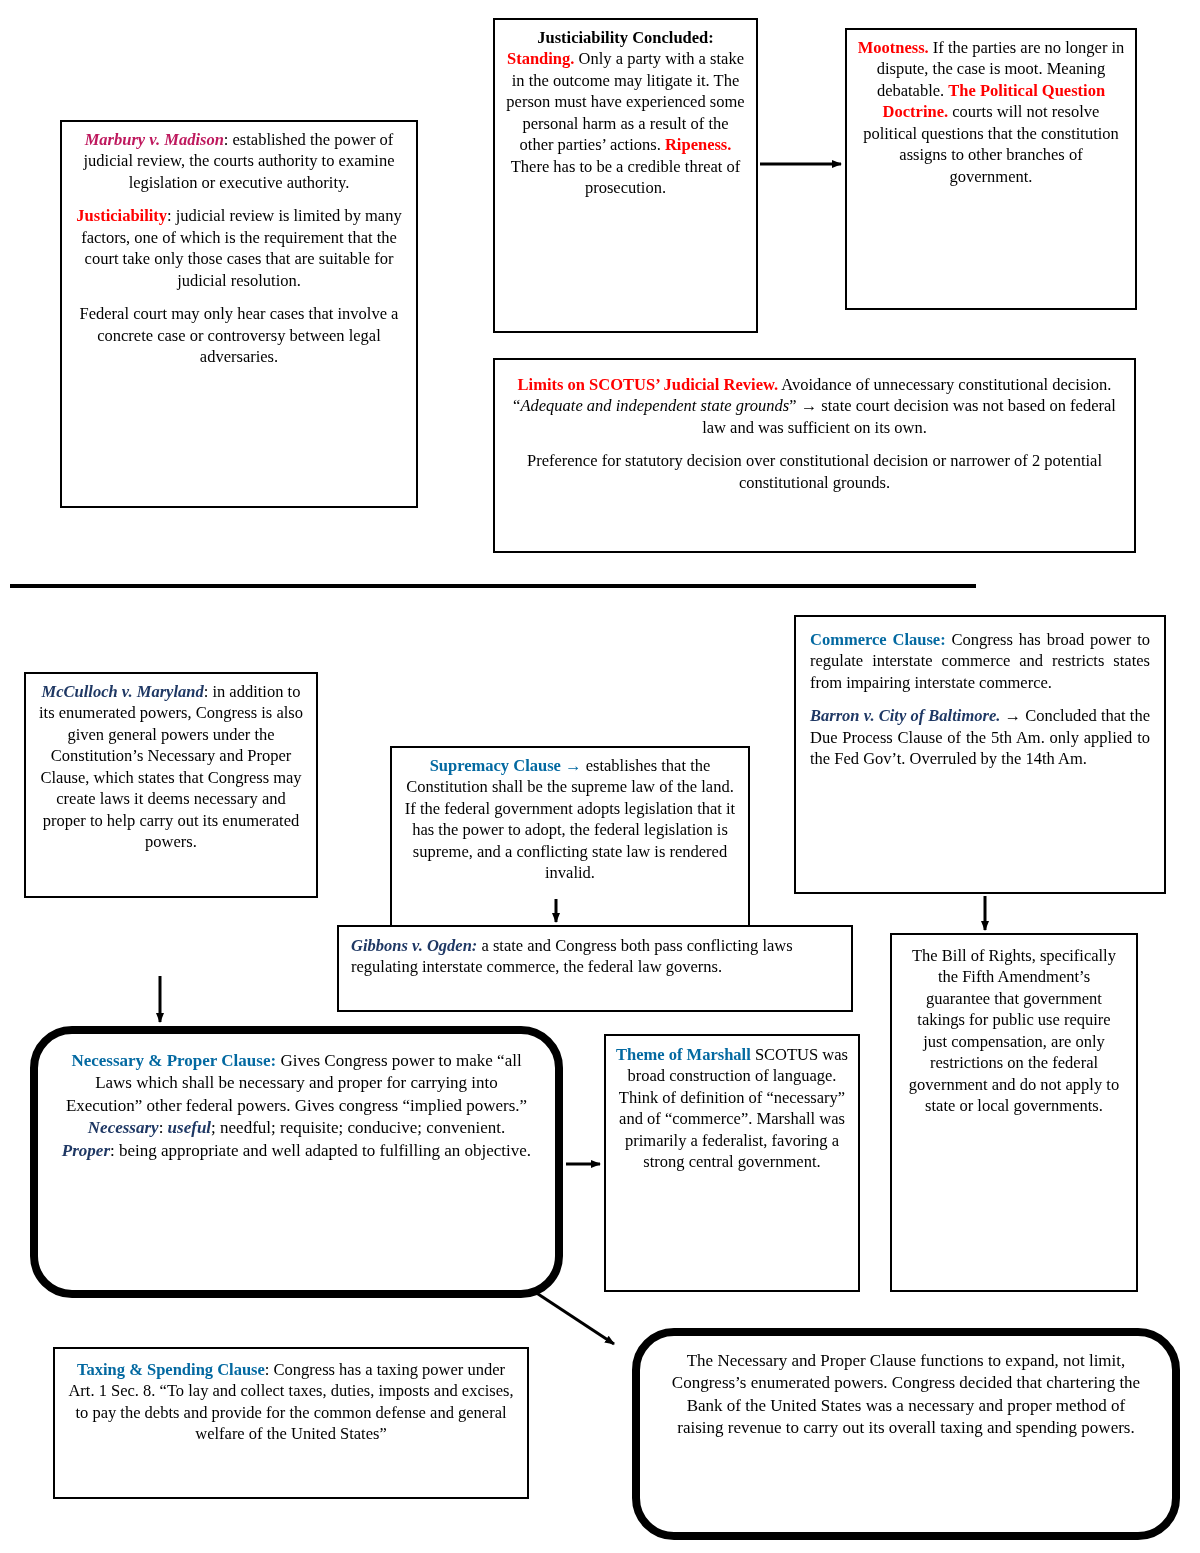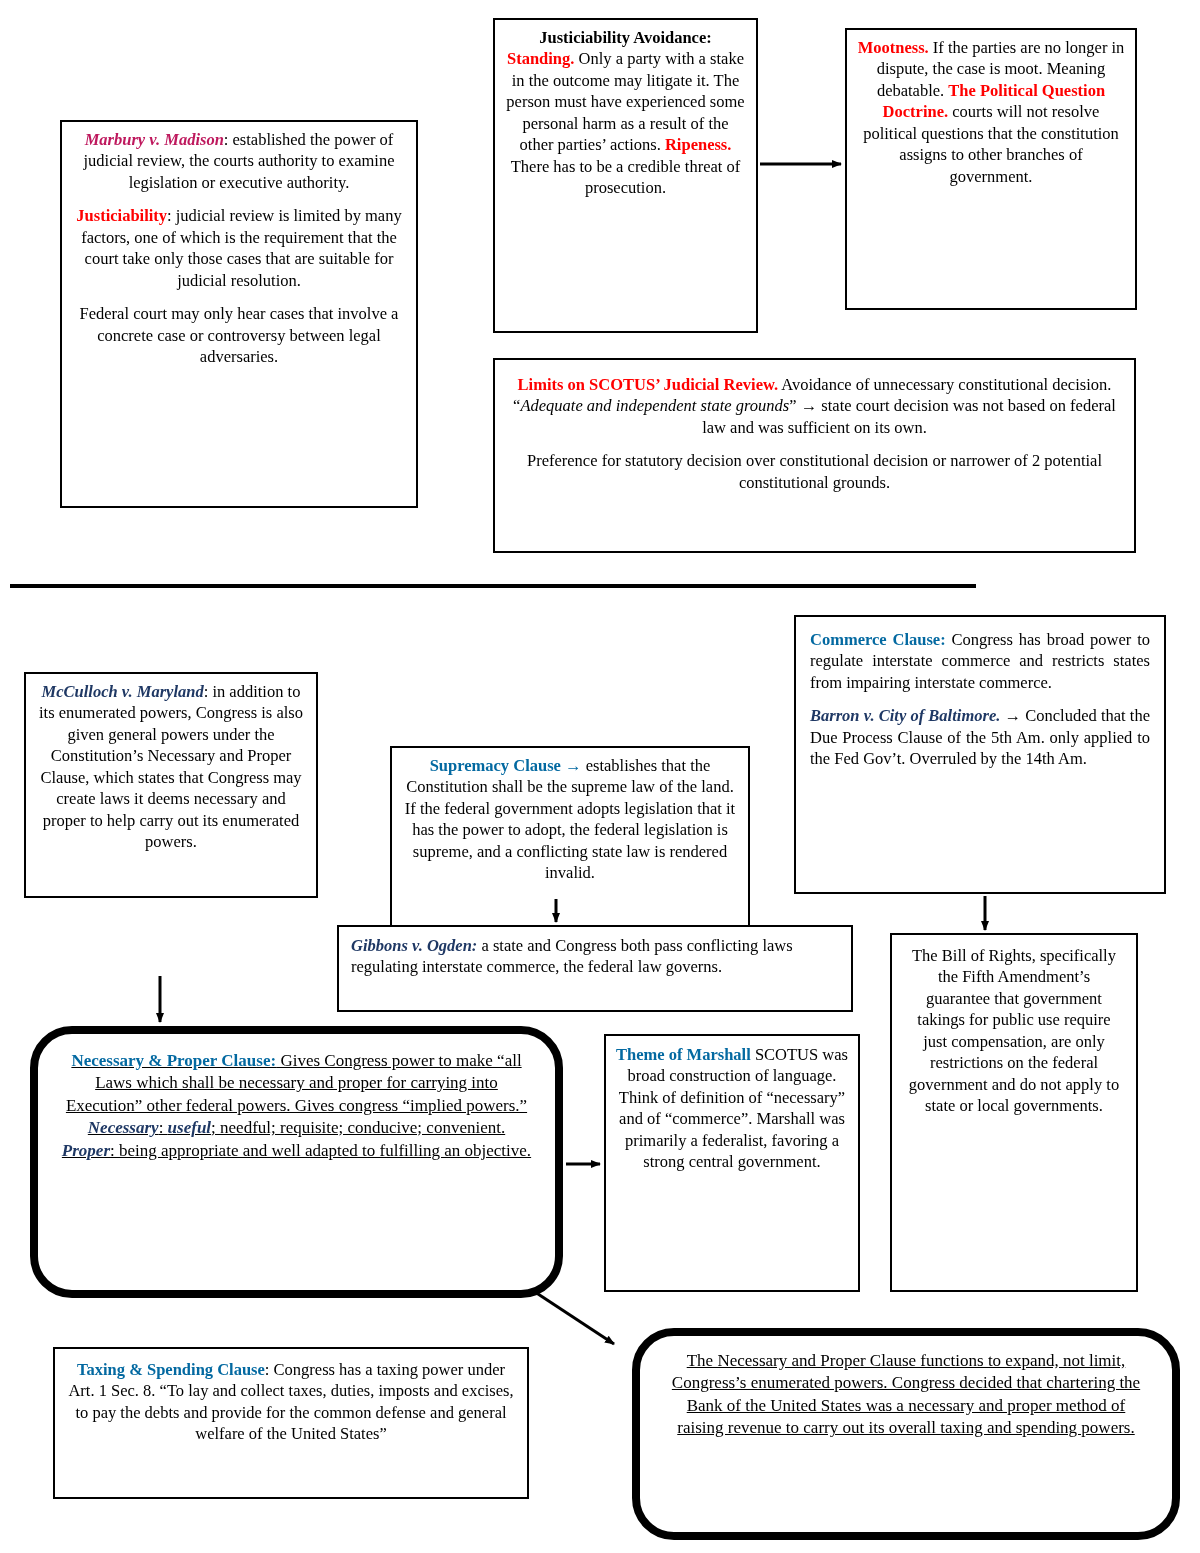--- a/index.html
+++ b/index.html
@@ -37,21 +37,20 @@
   .title-navy { color: #1F3864; font-size: 29px; }
 
   .rounded {
     position: absolute;
     background: #ffffff;
     border: 8px solid #000000;
     border-radius: 42px;
     text-align: center;
     line-height: 1.32;
     font-size: 17px;
-    text-decoration: underline;
   }
   .rounded .inner { padding: 16px 22px; }
 
   .red { color: #FF0000; font-weight: bold; }
   .navy { color: #0369a1; font-weight: bold; }
   .navy-i { color: #1F3864; font-weight: bold; font-style: italic; }
   .red-i { color: #be185d; font-weight: bold; font-style: italic; }
   .ital { font-style: italic; }
   .bold { font-weight: bold; }
   p { margin: 0 0 12px 0; }
@@ -84,21 +83,21 @@
       <p>
         <span class="red">Justiciability</span><span>: judicial review is limited by many factors, one of which is the requirement that the court take only those cases that are suitable for judicial resolution.</span>
       </p>
       <p>Federal court may only hear cases that involve a concrete case or controversy between legal adversaries.</p>
     </div>
   </div>
 
   <div class="box" style="left:493px; top:18px; width:265px; height:315px;">
     <div class="inner">
       <p>
-        <span class="bold">Justiciability Avoidance:</span>
+        <span class="bold">Justiciability Concluded:</span>
         <span class="red">Standing.</span><span> Only a party with a stake in the outcome may litigate it. The person must have experienced some personal harm as a result of the other parties’ actions. </span><span class="red">Ripeness.</span><span> There has to be a credible threat of prosecution.</span>
       </p>
     </div>
   </div>
 
   <div class="box" style="left:845px; top:28px; width:292px; height:282px;">
     <div class="inner">
       <p>
         <span class="red">Mootness.</span><span> If the parties are no longer in dispute, the case is moot. Meaning debatable. </span><span class="red">The Political Question Doctrine.</span><span> courts will not resolve political questions that the constitution assigns to other branches of government.</span>
       </p>

